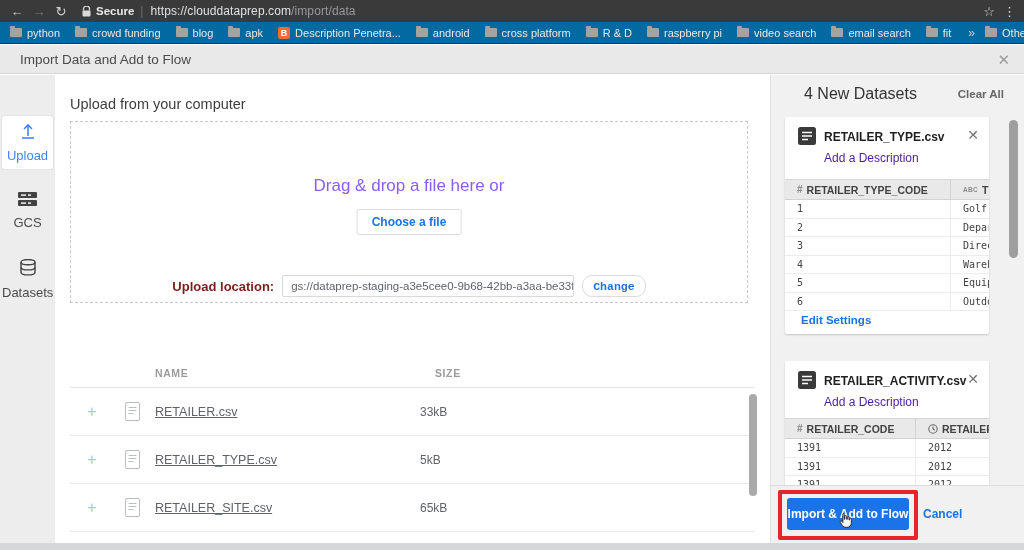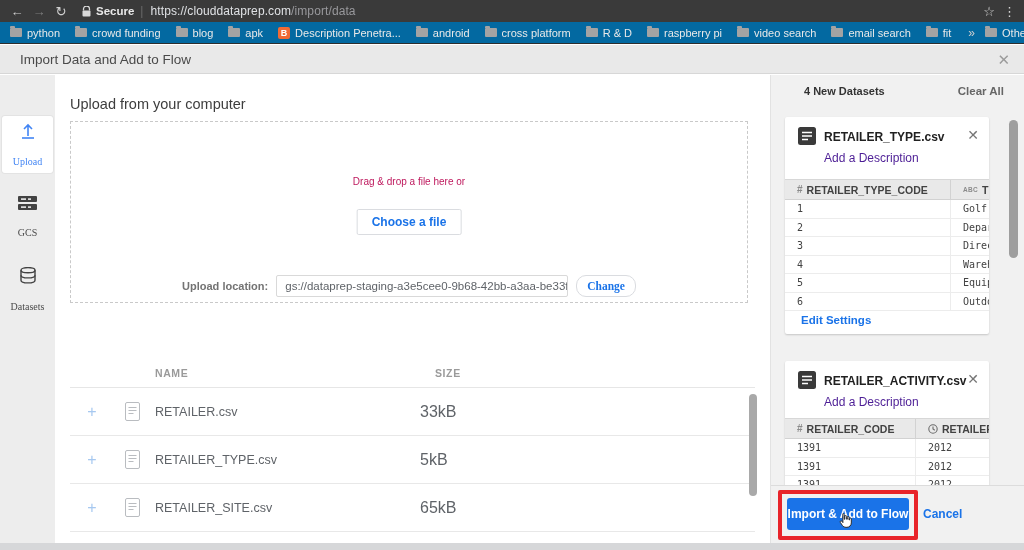--- a/index.html
+++ b/index.html
@@ -30,51 +30,51 @@
 
   
   .modal-header { position:absolute; left:0; top:45px; width:1024px; height:29px; background:#e9e9e9; border-bottom:1px solid #d7d7d7; display:flex; align-items:center; padding:0 14px 0 20px; }
   .modal-title { font-size:13.5px; color:#4a4a4a; }
   .modal-close { margin-left:auto; color:#9b9b9b; font-size:15px; line-height:1; }
 
   
   .rail { position:absolute; left:0; top:75px; width:55px; height:468px; background:#ededed; }
   .rail-item { width:51px; margin:0 auto; text-align:center; padding:7px 0 6px; }
   .rail-item.selected { background:#fff; border-radius:3px; margin-top:41px; box-shadow:0 0 0 1px rgba(0,0,0,0.04); }
-  .rail-label { font-size:10px; color:#4a4a4a; margin-top:13px; display:block;font-family:Liberation Serif, serif; }
+  .rail-label { font-size:13px; color:#4a4a4a; margin-top:5px; display:block; }
   .rail-item.selected .rail-label { color:#4285f4; }
   .rail-gap { height:16px; }
 
   
   .main { position:absolute; left:55px; top:75px; width:715px; height:468px; background:#fff; }
   .main-heading { position:absolute; left:15px; top:21px; font-size:14.5px; color:#3d3d3d; }
 
   .dropzone { position:absolute; left:15px; top:46px; width:678px; height:182px; border:1px dashed #c9c9c9; }
-  .dz-text { position:absolute; left:0; width:100%; top:54px; text-align:center; font-size:10px; color:#be185d; }
+  .dz-text { position:absolute; left:0; width:100%; top:54px; text-align:center; font-size:17px; color:#8b5cf6; }
   .choose-btn { position:absolute; left:50%; transform:translateX(-50%); top:87px; background:#fff; border:1px solid #dadce0; border-radius:2px; padding:5px 14px; font-size:12px; font-weight:bold; color:#1a73e8; font-family:inherit; }
   .loc-row { position:absolute; left:0; width:100%; top:153px; display:flex; align-items:center; justify-content:center; gap:8px; }
-  .loc-label { font-size:11px; font-weight:bold; color:#737373; }
+  .loc-label { font-size:13px; font-weight:bold; color:#7f1d1d; }
   .loc-box { width:292px; height:22px; border:1px solid #d9d9d9; border-radius:2px; font-size:11.5px; color:#5f6368; display:flex; align-items:center; padding:0 8px; white-space:nowrap; overflow:hidden; background:#fff; }
-  .change-btn { height:22px; border:1px solid #dadce0; border-radius:10px; background:#fff; font-size:11.5px; font-weight:bold; color:#1a73e8; padding:0 10px; font-family:Liberation Serif, serif; }
+  .change-btn { height:22px; border:1px solid #dadce0; border-radius:10px; background:#fff; font-size:11.5px; font-weight:bold; color:#1a73e8; padding:0 10px; font-family:Liberation Mono, monospace; }
 
   .file-table { position:absolute; left:15px; top:284px; width:685px; }
   .ft-head { display:flex; height:29px; align-items:center; border-bottom:1px solid #e6e6e6; }
   .ft-col-name { margin-left:85px; width:280px; font-size:10.5px; font-weight:bold; letter-spacing:.6px; color:#9a9a9a; }
   .ft-col-size { font-size:10.5px; font-weight:bold; letter-spacing:.6px; color:#9a9a9a; }
   .ft-row { display:flex; height:48px; align-items:center; border-bottom:1px solid #e8e8e8; }
   .ft-plus { width:16px; margin-left:14px; color:#a6c8f0; font-size:16px; font-weight:400; text-align:center; line-height:1; }
   .ft-fileicon { margin-left:25px; width:30px; display:flex; align-items:center; }
-  .ft-name { width:265px; font-size:12.5px; color:#5f6368; }
-  .ft-size { font-size:16px; color:#5f6368; }
+  .ft-name { width:265px; font-size:12.5px; color:#5f6368;text-decoration:underline; }
+  .ft-size { font-size:12px; color:#5f6368; }
   .main-scrollbar { position:absolute; left:694px; top:319px; width:8px; height:102px; background:#a9a9a9; border-radius:4px; }
 
   
   .panel { position:absolute; left:770px; top:75px; width:254px; height:468px; background:#f1f1f1; border-left:1px solid #e2e2e2; }
   .panel-head { position:absolute; left:0; top:10px; width:100%; display:flex; align-items:center; padding:0 20px 0 33px; }
-  .panel-title { font-size:11px; font-weight:700; color:#333; }
+  .panel-title { font-size:16px; font-weight:400; color:#333; }
   .clear-all { margin-left:auto; font-size:11.5px; font-weight:bold; color:#666; }
 
   .card { position:absolute; left:14px; width:204px; background:#fff; box-shadow:0 1px 2px rgba(0,0,0,.18); border-radius:2px; overflow:hidden; }
   .card1 { top:42px; height:217px; }
   .card2 { top:286px; height:171px; }
   .card-top { position:relative; height:42px; }
   .ds-icon { position:absolute; left:13px; top:10px; }
   .ds-name { position:absolute; left:39px; top:13px; font-size:12px; font-weight:bold; color:#212121; white-space:nowrap; }
   .ds-close { position:absolute; right:10px; top:11px; color:#757575; font-size:14px; line-height:1; }
   .ds-desc { position:absolute; left:39px; top:34px; font-size:12px; color:#4c1d95; }

